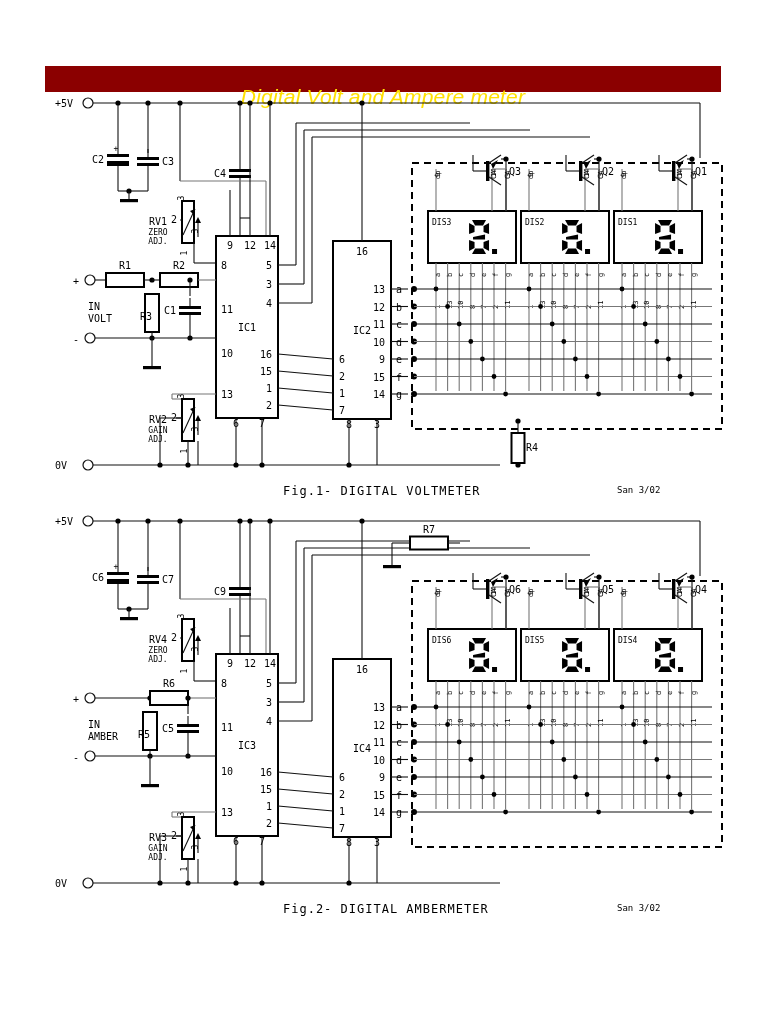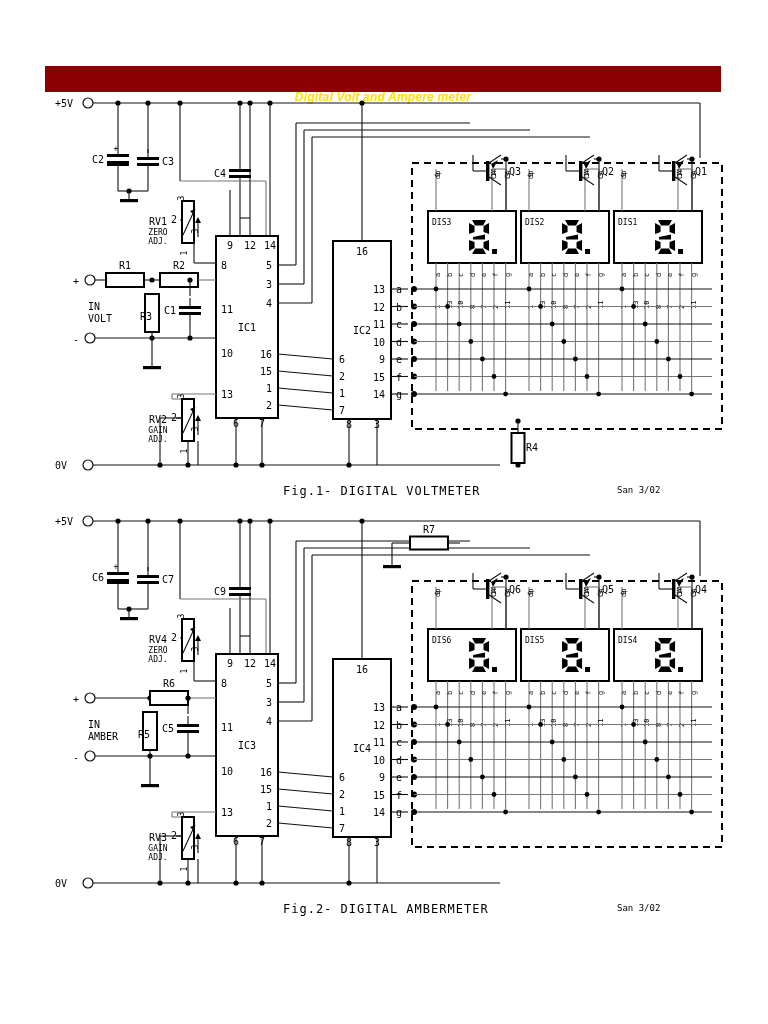--- a/index.html
+++ b/index.html
@@ -1,21 +1,21 @@
 <!DOCTYPE html>
 <html><head>
 <meta charset="utf-8">
 <style>
   html,body{margin:0;padding:0;background:#ffffff;}
   body{width:768px;height:1024px;font-family:"DejaVu Sans Mono",monospace;}
   #page{position:relative;width:768px;height:1024px;background:#fff;overflow:hidden;}
   #banner{position:absolute;left:45px;top:66px;width:676px;height:26px;
           background:#8b0000;display:flex;align-items:center;justify-content:center;}
   #banner span{color:#ffe000;font-family:"Liberation Sans",sans-serif;
-               font-weight:bold;font-style:italic;font-size:12px;letter-spacing:.2px;margin-top:36px;}
+               font-weight:normal;font-style:italic;font-size:21px;letter-spacing:.2px;margin-top:36px;}
   svg{position:absolute;left:0;top:0;}
   .lbl{font-family:"DejaVu Sans Mono",monospace;font-size:10px;fill:#000;}
   .lbl-sm{font-family:"DejaVu Sans Mono",monospace;font-size:8px;fill:#000;}
   .lbl-xs{font-family:"DejaVu Sans Mono",monospace;font-size:7px;fill:#000;}
   .cap{font-family:"DejaVu Sans Mono",monospace;font-size:12px;fill:#000;letter-spacing:1px;}
   .capsm{font-family:"DejaVu Sans Mono",monospace;font-size:9px;fill:#000;}
   .w{stroke:#111;stroke-width:1.1;fill:none;}
   .wg{stroke:#777;stroke-width:1.1;fill:none;}
   .bx{stroke:#000;stroke-width:2;fill:#fff;}
   .dash{stroke:#000;stroke-width:2;fill:none;stroke-dasharray:7 5;}

